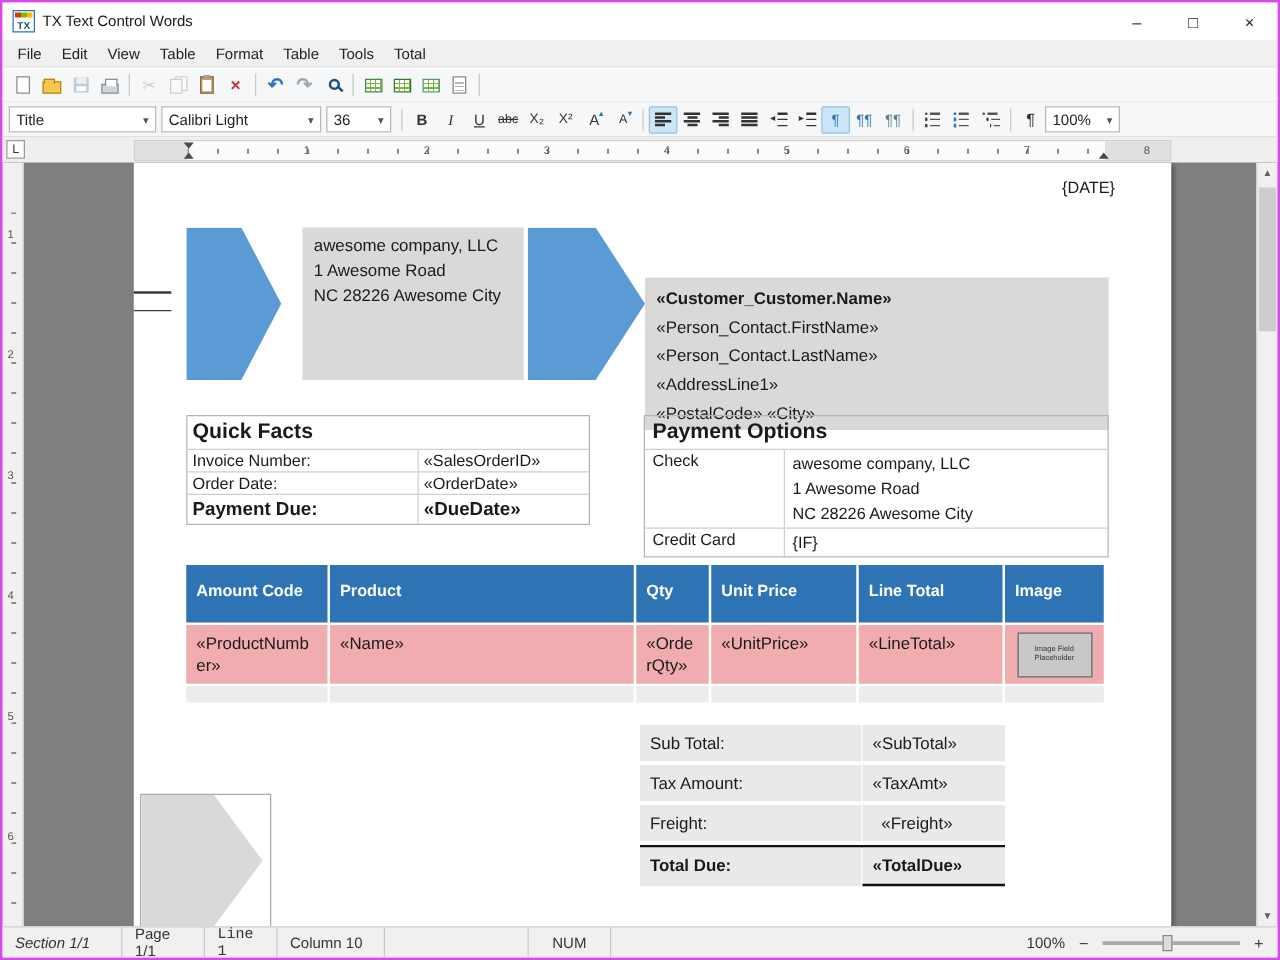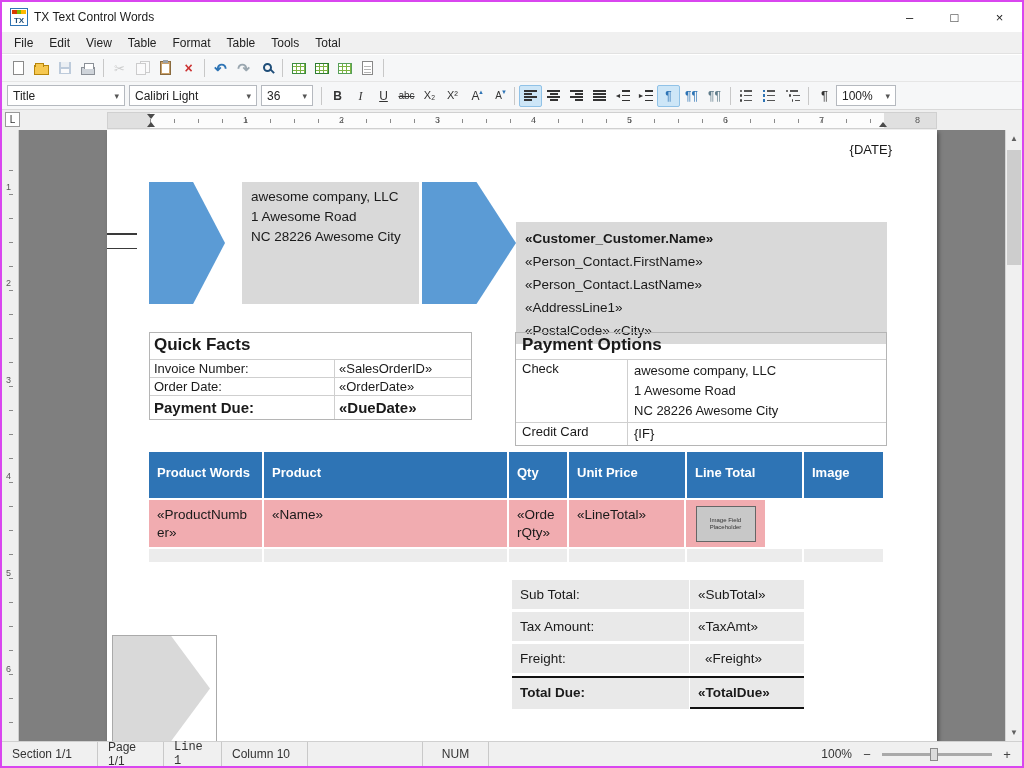--- a/index.html
+++ b/index.html
@@ -455,31 +455,32 @@
           </div>
         </div>
         <div class="po-row">
           <div class="po-lab">Credit Card</div>
           <div class="po-val">{IF}</div>
         </div>
       </div>
 
       <div class="ptable">
         <div class="prow phead">
-          <div class="pcell c1">Product Words</div>
+          <div class="pcell c1">Amount Code</div>
           <div class="pcell c2">Product</div>
           <div class="pcell c3">Qty</div>
           <div class="pcell c4">Unit Price</div>
           <div class="pcell c5">Line Total</div>
           <div class="pcell c6">Image</div>
         </div>
         <div class="prow pdata">
           <div class="pcell c1">«ProductNumber»</div>
           <div class="pcell c2">«Name»</div>
           <div class="pcell c3">«OrderQty»</div>
+          <div class="pcell c4">«UnitPrice»</div>
           <div class="pcell c5">«LineTotal»</div>
           <div class="pcell c6">
             <div class="imgph">Image Field Placeholder</div>
           </div>
         </div>
         <div class="prow pstub">
           <div class="pcell c1"></div>
             <div class="pcell c2"></div>
             <div class="pcell c3"></div>
           <div class="pcell c4"></div>
@@ -513,21 +514,21 @@
     </div>
 
     <div class="vscroll">
       <div class="sarrow up">▲</div>
       <div class="sthumb"></div>
       <div class="sarrow down">▼</div>
     </div>
   </div>
 
   <div class="statusbar">
-    <div class="stseg" style="width:96px;">Section 1/1</div>
+    <div class="stseg" style="width:96px;font-style:italic;">Section 1/1</div>
     <div class="stseg" style="width:66px;">Page 1/1</div>
     <div class="stseg" style="width:58px;font-family:Liberation Mono, monospace;">Line 1</div>
     <div class="stseg" style="width:86px;">Column 10</div>
     <div class="stspacer"></div>
     <div class="stseg" style="width:66px; justify-content:center;text-align:right;">NUM</div>
     <div class="stfill"></div>
     <div class="zoomcl">
       <span>100%</span>
       <span class="zbtn">−</span>
       <span class="ztrack">

